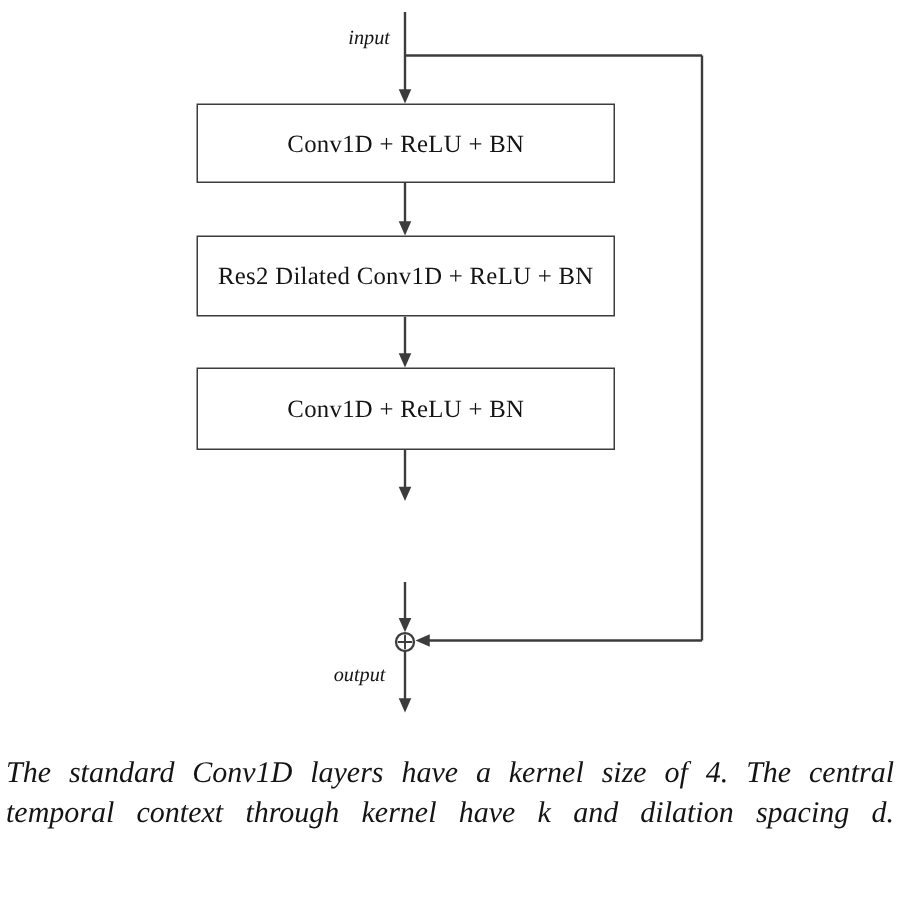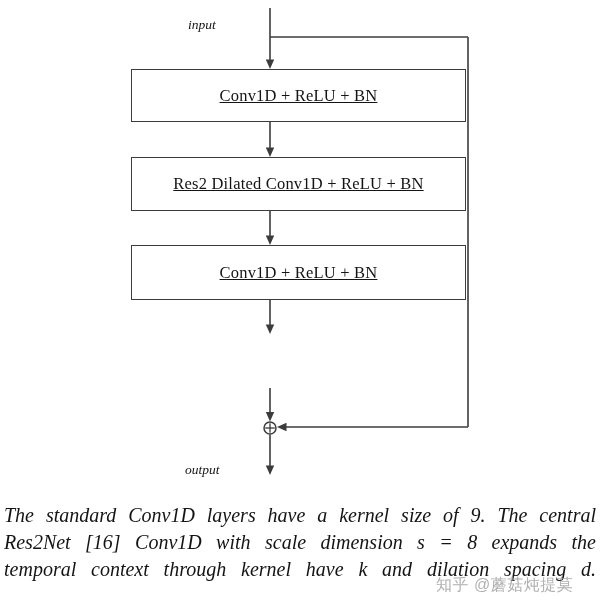--- a/index.html
+++ b/index.html
@@ -8,35 +8,35 @@
     overflow:hidden;font-family:"Liberation Serif",serif;
   }
   
   .diagram{position:absolute;left:0;top:0;width:600px;height:498px;}
   .connectors{position:absolute;left:0;top:0;width:600px;height:498px;}
   .conn{stroke:var(--line-color,#3c3c3c);stroke-width:1.6;fill:none;}
   .arrowhead{fill:var(--line-color,#3c3c3c);stroke:none;}
   .sum-circle{fill:#ffffff;stroke:var(--line-color,#3c3c3c);stroke-width:1.5;}
   .sum-cross{stroke:var(--line-color,#3c3c3c);stroke-width:1.3;}
   .block{
-    position:absolute;left:131px;width:335px;box-sizing:border-box;
+    position:absolute;left:131px;width:279px;box-sizing:border-box;
     border:1.5px solid var(--line-color,#3c3c3c);background:#fff;
     display:flex;align-items:center;justify-content:center;
-    font-size:16.5px;color:var(--text-color,#151515);letter-spacing:.2px;text-decoration:underline;
+    font-size:16.5px;color:var(--text-color,#151515);letter-spacing:.2px;
   }
   .blk1{top:69px;height:53px;}
   .blk2{top:157px;height:54px;text-align:right;}
   .blk3{top:245px;height:55px;}
   .blk4{top:334px;height:54px;}
   .io-label{
-    position:absolute;width:72px;font-style:italic;
+    position:absolute;width:72px;text-align:right;font-style:italic;
     font-size:13.5px;color:var(--text-color,#151515);
   }
   .in-label{left:188px;top:17px;}
-  .out-label{left:185px;top:462px;}
+  .out-label{left:185px;top:442px;}
   
   .caption{
     position:absolute;left:4px;right:4px;top:502px;
     color:var(--text-color,#141414);font-size:20px;line-height:27px;
   }
   .cap-just{
     display:block;text-align:justify;text-align-last:justify;white-space:normal;
   }
   .cap-prefix{font-style:normal;margin-right:.45em;}
   .cap-italic{font-style:italic;}
@@ -86,20 +86,18 @@
     <span class="io-label in-label">input</span>
 
     <div class="block blk1">Conv1D + ReLU + BN</div>
     <div class="block blk2">Res2 Dilated Conv1D + ReLU + BN</div>
     <div class="block blk3">Conv1D + ReLU + BN</div>
 
     <span class="io-label out-label">output</span>
   </div>
 
   <div class="caption">
-    <span class="cap-just cap-italic">The standard Conv1D layers have a kernel size of 9. The central</span>
-    <span class="cap-just cap-italic">Res2Net [16] Conv1D with scale dimension s = 8 expands the</span>
+    <span class="cap-just cap-italic">The standard Conv1D layers have a kernel size of 4. The central</span>
     <span class="cap-just cap-italic">temporal context through kernel have k and dilation spacing d.</span>
   </div>
 
-  <div class="watermark">知乎 @蘑菇炖提莫</div>
 
 </div>
 
 </body></html>

